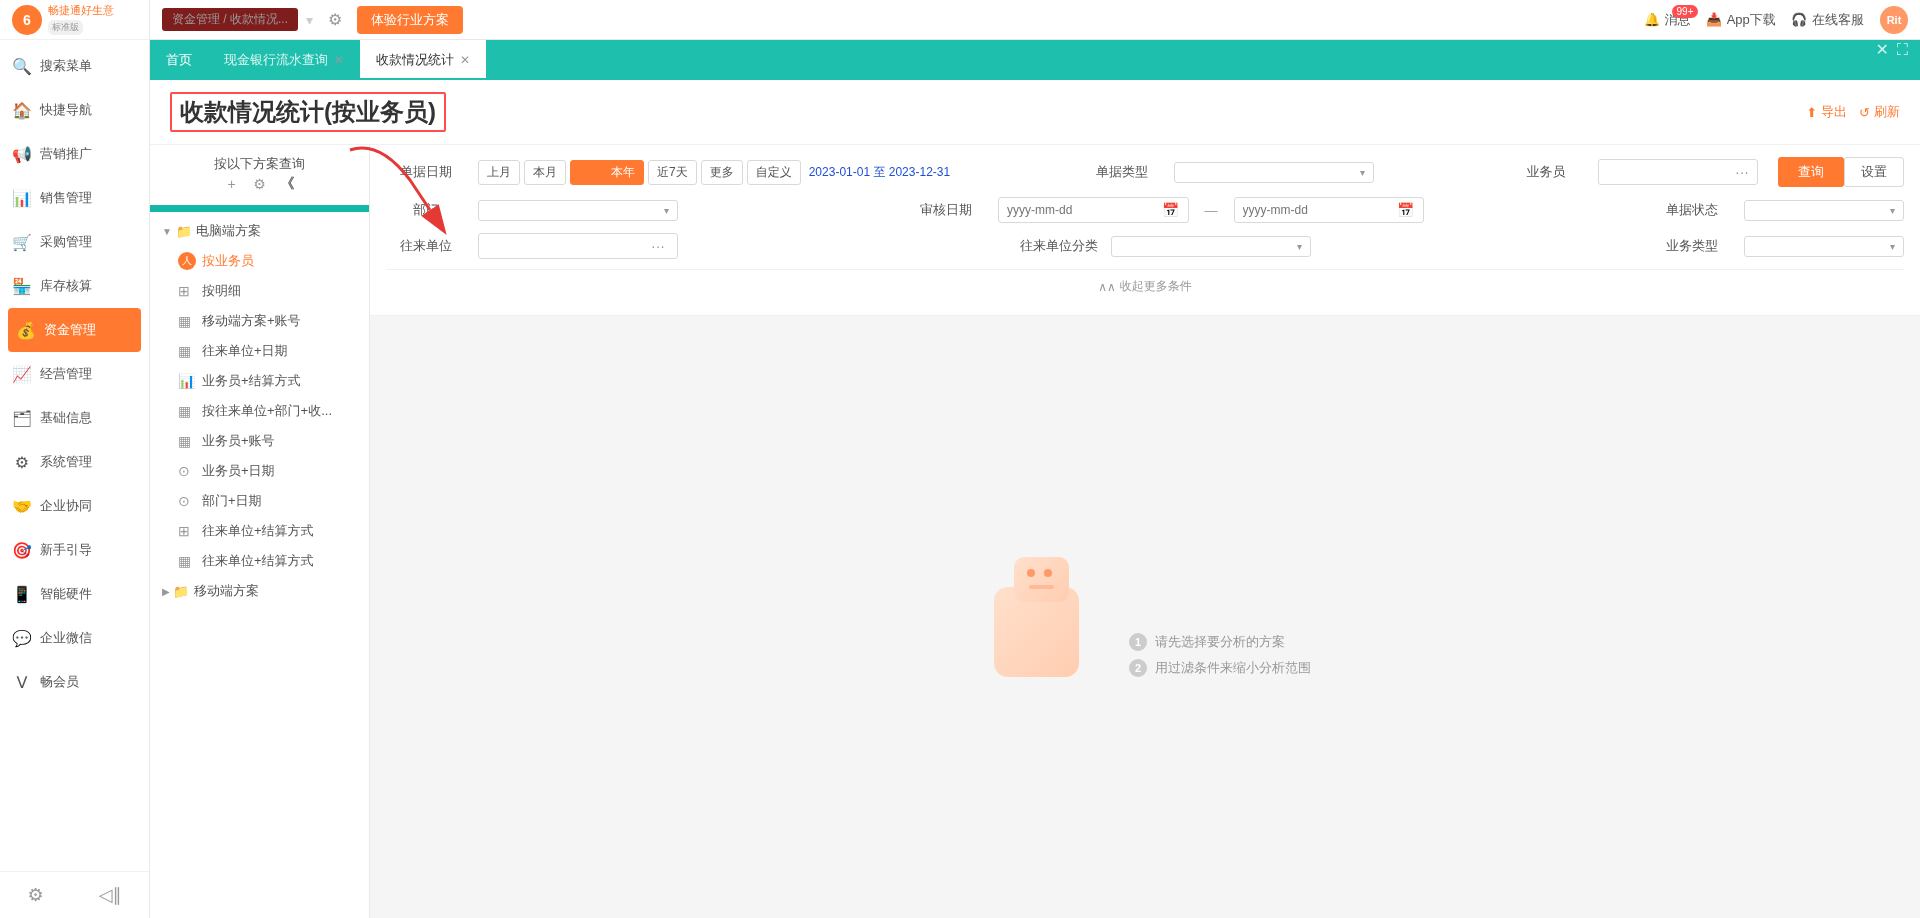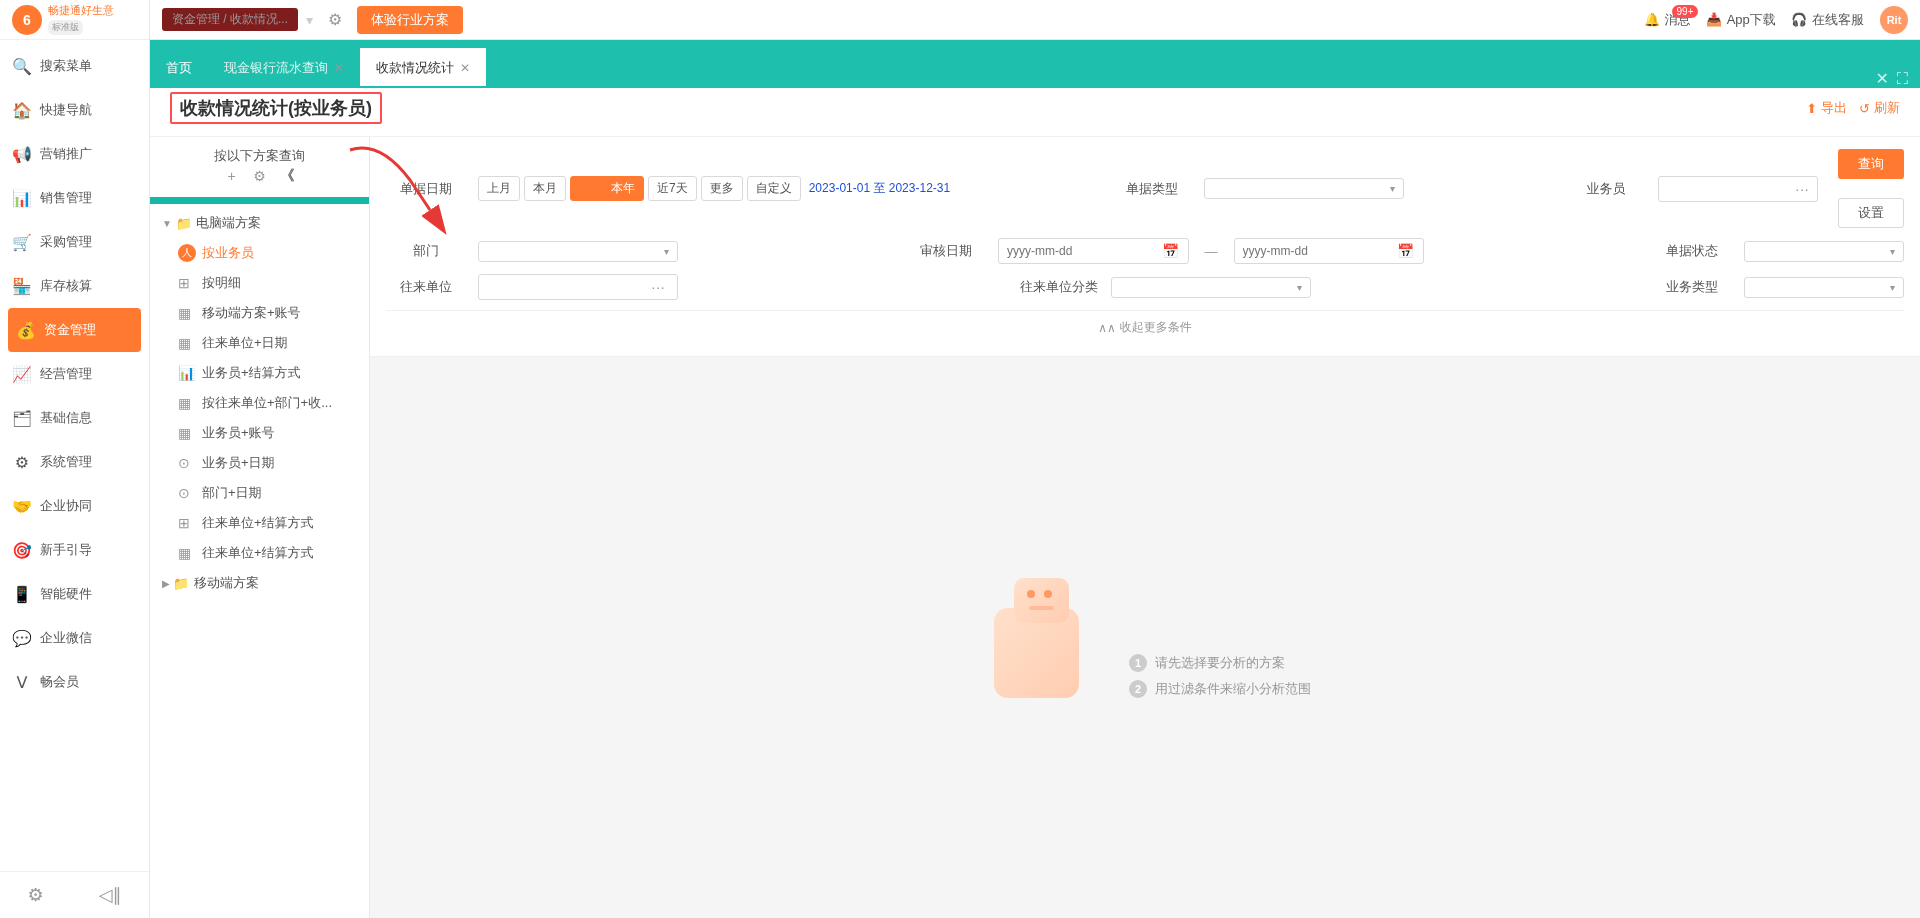--- a/index.html
+++ b/index.html
@@ -71,24 +71,24 @@
     .user-avatar {
       width: 28px; height: 28px;
       background: #ff9966;
       border-radius: 50%;
       display: flex; align-items: center; justify-content: center;
       color: #fff; font-size: 11px; font-weight: bold;
     }
 
     
     .tab-bar {
-      height: 48px;
+      height: 40px;
       background: #1ebfad;
       display: flex;
-      align-items: flex-end;
+      align-items: flex-start;
       position: fixed;
       top: 40px; left: 150px; right: 0;
       z-index: 100;
     }
     .tab-item {
       height: 40px;
       display: flex;
       align-items: center;
       padding: 0 16px;
       cursor: pointer;
@@ -196,21 +196,21 @@
     
     .page-header {
       background: #fff;
       padding: 12px 20px;
       display: flex;
       align-items: center;
       justify-content: space-between;
       border-bottom: 1px solid #f0f0f0;
     }
     .page-title {
-      font-size: 18px;
+      font-size: 24px;
       font-weight: bold;
       color: #333;
       border: 2px solid #ff4d4f;
       padding: 2px 8px;
       border-radius: 2px;
     }
     .page-actions {
       display: flex;
       align-items: center;
       gap: 12px;
@@ -383,22 +383,22 @@
       background: #fff;
       color: #555;
       border: 1px solid #d9d9d9;
       padding: 5px 16px;
       border-radius: 3px;
       cursor: pointer;
       font-size: 13px;
     }
     .filter-actions {
       display: flex;
-      flex-direction: column;
-      gap: 19px;
+      flex-direction: row;
+      gap: 0;
       margin-left: 8px;
     }
     .filter-ellipsis { color: #999; font-size: 14px; cursor: pointer; }
 
     
     .data-area {
       flex: 1;
       background: #f5f5f5;
       display: flex;
       flex-direction: column;

